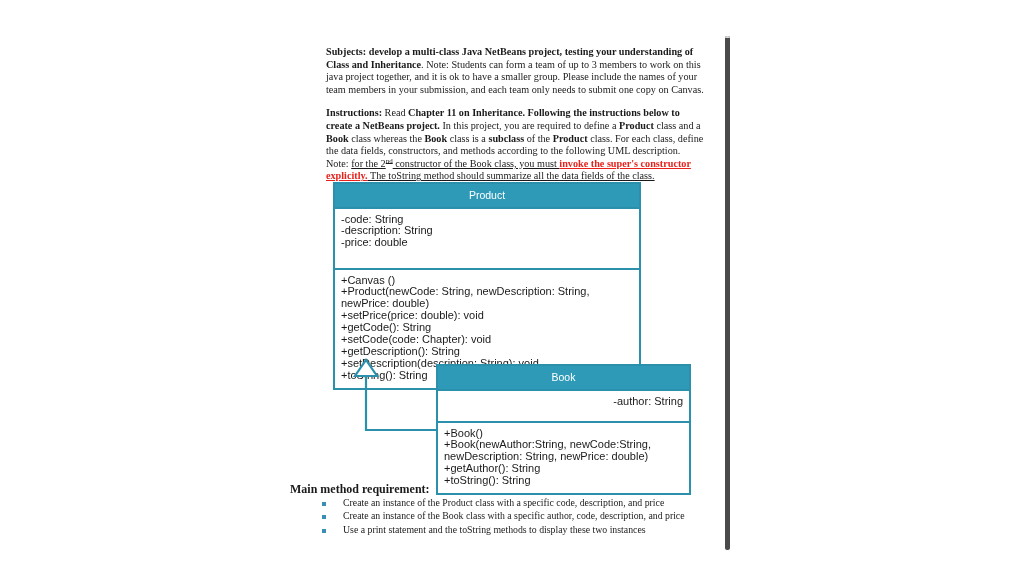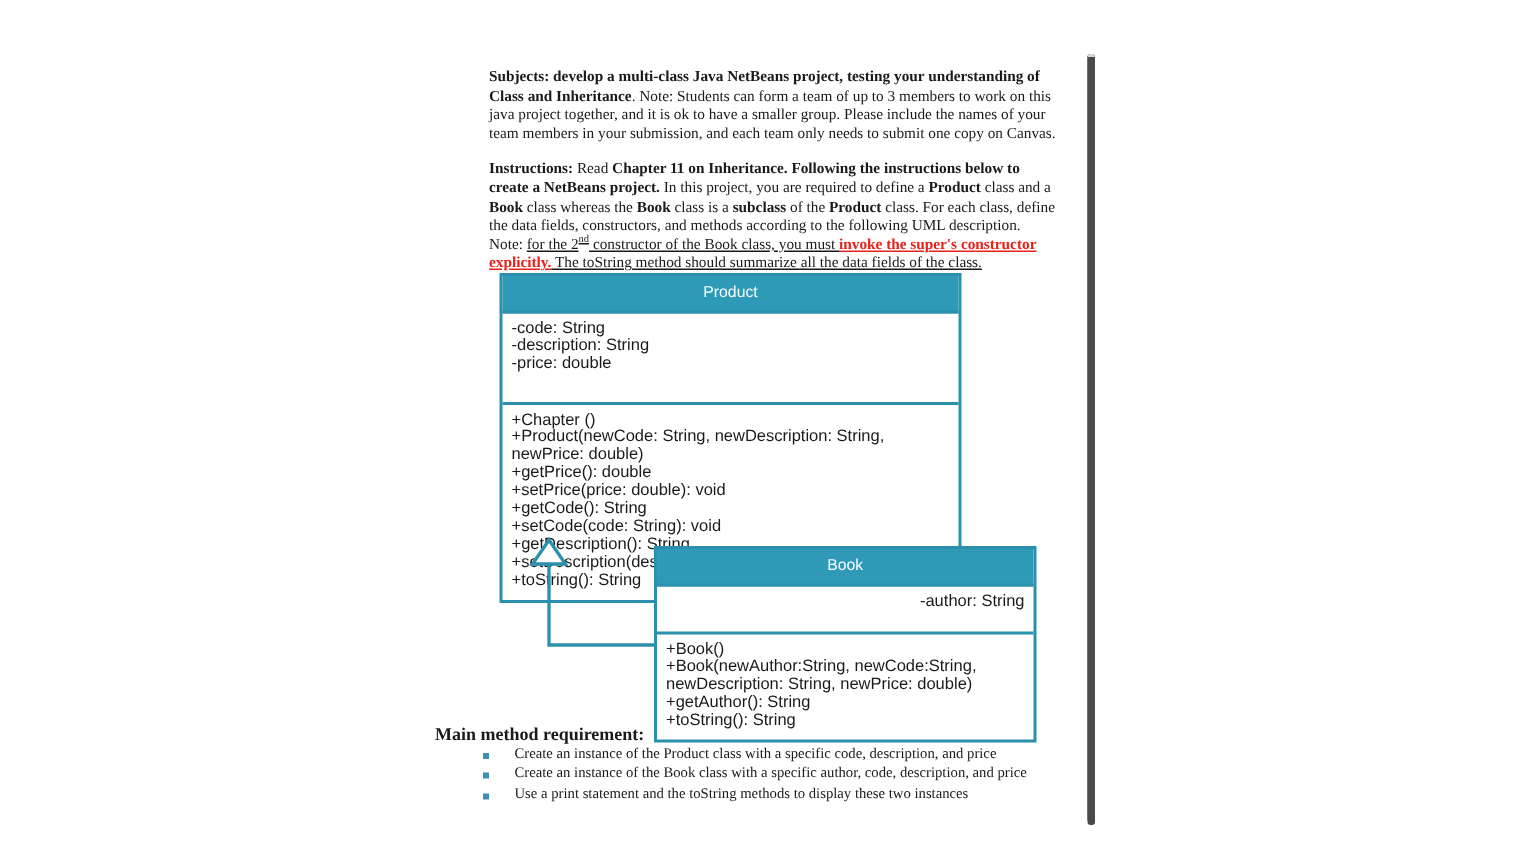--- a/index.html
+++ b/index.html
@@ -169,26 +169,25 @@
   </div>
 
   <div class="uml-box" id="product-box">
     <div class="uml-header">Product</div>
     <div class="uml-section" id="product-attrs">
       <div class="row">-code: String</div>
       <div class="row">-description: String</div>
       <div class="row">-price: double</div>
     </div>
     <div class="uml-section" id="product-methods">
-      <div class="row">+Chapter ()</div>
+      <div class="row">+Canvas ()</div>
       <div class="row">+Product(newCode: String, newDescription: String, newPrice: double)</div>
-      <div class="row">+getPrice(): double</div>
       <div class="row">+setPrice(price: double): void</div>
       <div class="row">+getCode(): String</div>
-      <div class="row">+setCode(code: String): void</div>
+      <div class="row">+setCode(code: Chapter): void</div>
       <div class="row">+getDescription(): String</div>
       <div class="row">+setDescription(description: String): void</div>
       <div class="row">+toString(): String</div>
     </div>
   </div>
 
   <svg id="connector" viewBox="0 0 92 84" xmlns="http://www.w3.org/2000/svg">
     <polygon points="14,4 25,20 3,20" fill="#ffffff" stroke="#2b90ac" stroke-width="2.2"></polygon>
     <path d="M14,20 L14,74 L92,74" fill="none" stroke="#2b90ac" stroke-width="2.2"></path>
   </svg>

